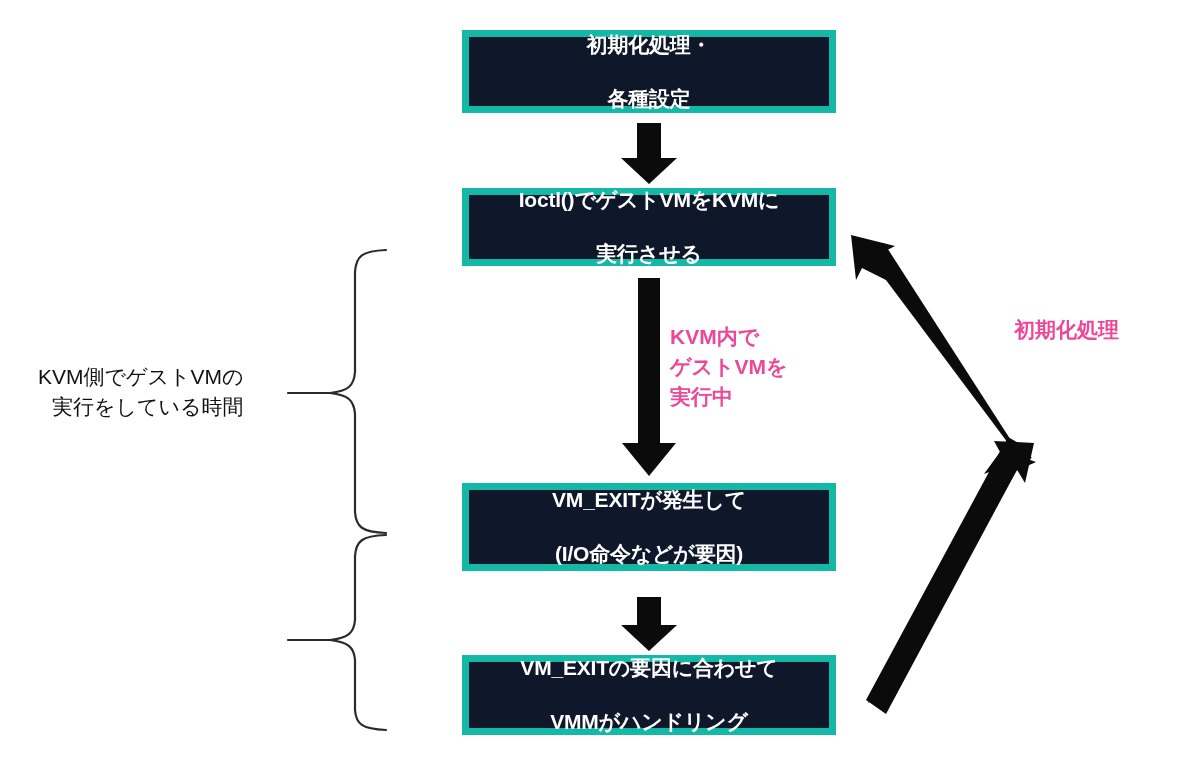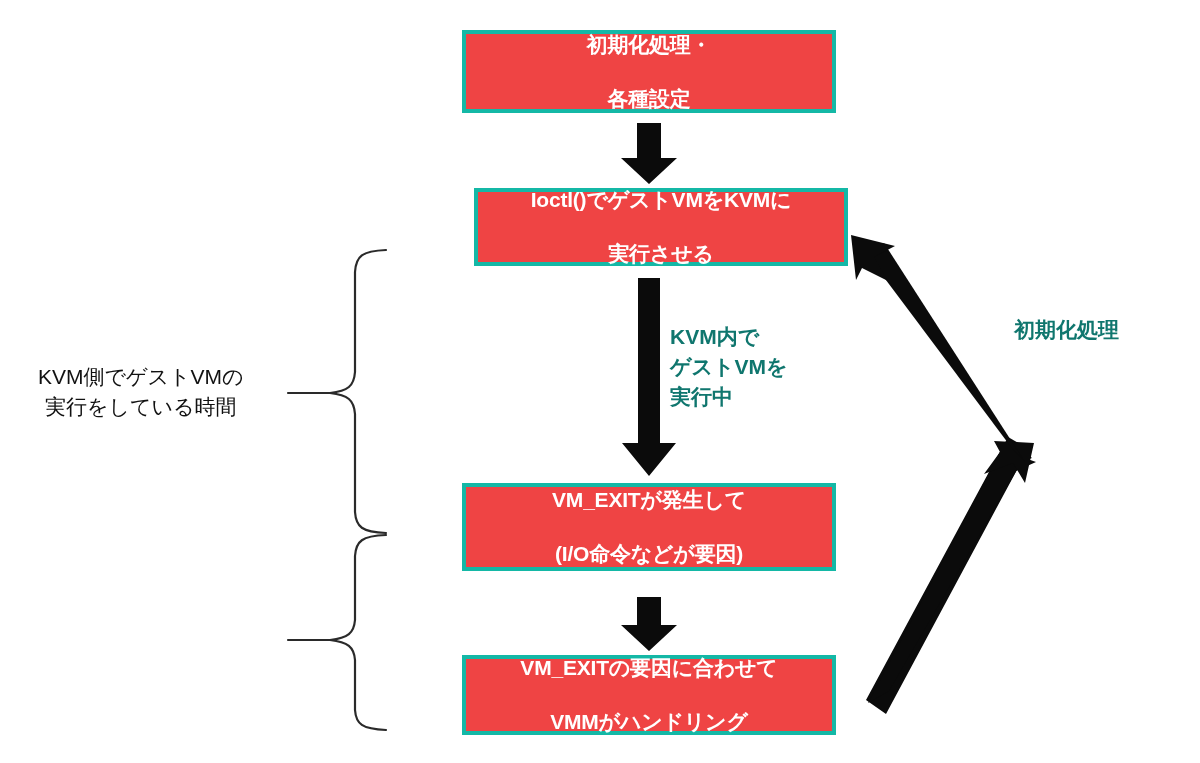--- a/index.html
+++ b/index.html
@@ -13,22 +13,22 @@
   #canvas {
     position: relative;
     width: 1200px;
     height: 763px;
     background: #ffffff;
     overflow: hidden;
   }
   .node-box {
     position: absolute;
     box-sizing: border-box;
-    background: #ef4444;
-    border: 4px solid #14b8a6;
+    background: #0f172a;
+    border: 7px solid #14b8a6;
     color: #ffffff;
     display: flex;
     flex-direction: column;
     align-items: center;
     justify-content: center;
     text-align: center;
     font-size: 21px;
     font-weight: bold;
     line-height: 1.22;
     letter-spacing: -0.2px;
@@ -36,27 +36,27 @@
   }
   .node-box .ln {
     display: block;
     white-space: nowrap;
   }
   .side-label {
     position: absolute;
     color: #111111;
     font-size: 21px;
     line-height: 1.42;
-    text-align: center;
+    text-align: right;
     white-space: nowrap;
   }
   .side-label .ln { display: block; }
   .red-label {
     position: absolute;
-    color: #0f766e;
+    color: #ec4899;
     font-size: 21px;
     font-weight: bold;
     line-height: 1.42;
     white-space: nowrap;
   }
   .red-label .ln { display: block; }
   svg.overlay {
     position: absolute;
     left: 0;
     top: 0;
@@ -76,21 +76,21 @@
 </head>
 <body>
 
 <div id="canvas">
 
   <div class="node-box" style="left:462px; top:30px; width:374px; height:83px;">
     <span class="ln">初期化処理・</span>
     <span class="ln">各種設定</span>
   </div>
 
-  <div class="node-box" style="left:474px; top:188px; width:374px; height:78px;">
+  <div class="node-box" style="left:462px; top:188px; width:374px; height:78px;">
     <span class="ln">Ioctl()でゲストVMをKVMに</span>
     <span class="ln">実行させる</span>
   </div>
 
   <div class="node-box" style="left:462px; top:483px; width:374px; height:88px;">
     <span class="ln">VM_EXITが発生して</span>
     <span class="ln">(I/O命令などが要因)</span>
   </div>
 
   <div class="node-box" style="left:462px; top:655px; width:374px; height:80px;justify-content:center;">

